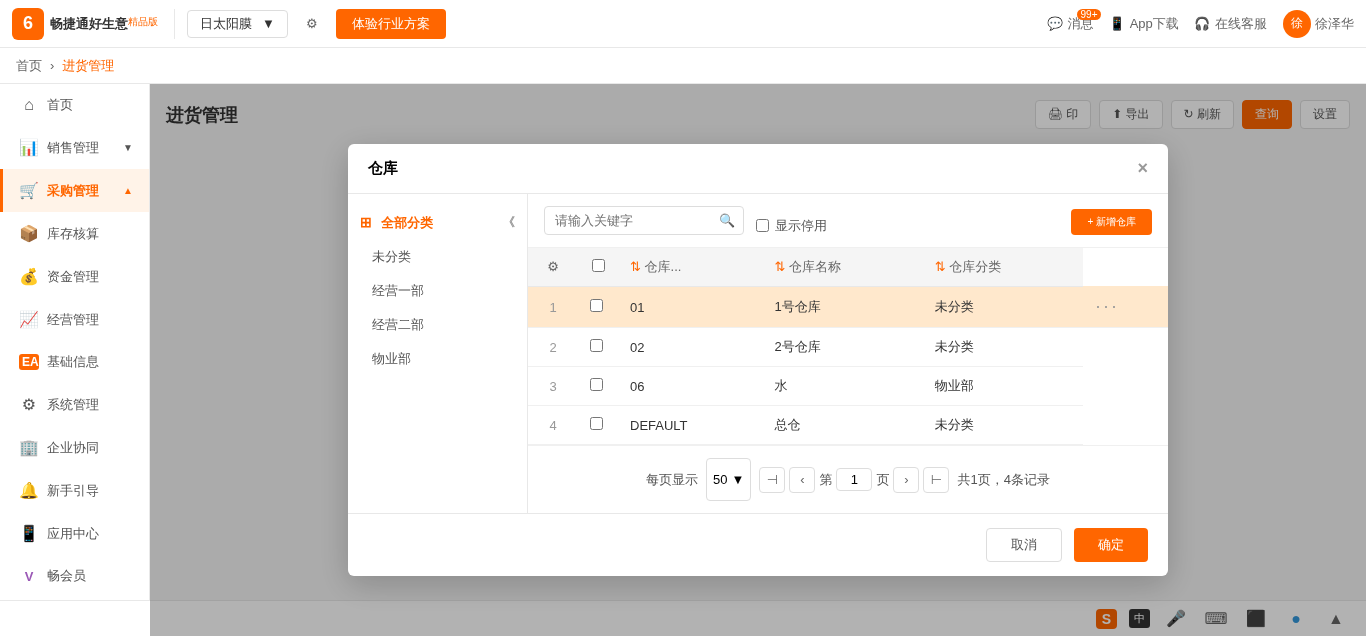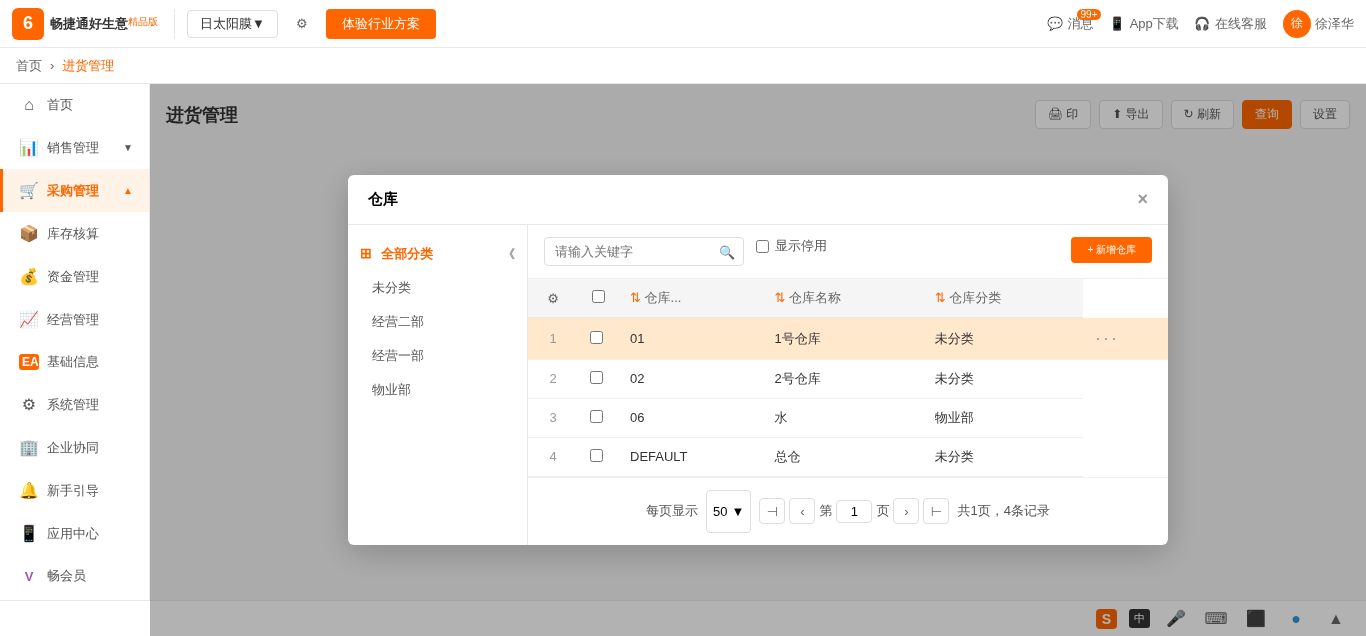--- a/index.html
+++ b/index.html
@@ -10,21 +10,21 @@
       display: flex; align-items: center; height: 48px;
       background: #fff; border-bottom: 1px solid #e8e8e8;
       padding: 0 12px; gap: 8px; position: relative; z-index: 10;
     }
     .logo-area { display: flex; align-items: center; gap: 6px; width: 150px; }
     .logo-icon { width: 32px; height: 32px; background: #f60; border-radius: 6px; display: flex; align-items: center; justify-content: center; color: #fff; font-size: 18px; font-weight: bold; }
     .logo-text { display: flex; flex-direction: row; line-height: 1.2; }
     .logo-title { font-size: 13px; font-weight: bold; color: #333; }
     .logo-sub { font-size: 10px; color: #f60; }
     .nav-divider { width: 1px; height: 30px; background: #e8e8e8; margin: 0 4px; }
-    .nav-select { display: flex; align-items: center; gap: 0; padding: 4px 12px; border: 1px solid #ddd; border-radius: 4px; cursor: pointer; color: #333; background: #fff; }
+    .nav-select { display: flex; align-items: center; gap: 10px; padding: 4px 12px; border: 1px solid #ddd; border-radius: 4px; cursor: pointer; color: #333; background: #fff; }
     .nav-gear { width: 32px; height: 32px; display: flex; align-items: center; justify-content: center; cursor: pointer; color: #666; }
     .trial-btn { background: #f60; color: #fff; border: none; border-radius: 4px; padding: 6px 16px; cursor: pointer; font-size: 13px; }
     .nav-spacer { flex: 1; }
     .nav-actions { display: flex; align-items: center; gap: 16px; color: #666; font-size: 13px; }
     .nav-action-item { display: flex; align-items: center; gap: 4px; cursor: pointer; position: relative; }
     .badge { background: #f60; color: #fff; font-size: 10px; border-radius: 8px; padding: 0 4px; position: absolute; top: -6px; right: -8px; }
     .user-avatar { width: 28px; height: 28px; border-radius: 50%; background: #f60; color: #fff; display: flex; align-items: center; justify-content: center; font-size: 12px; }
 
     
     .breadcrumb-bar {
@@ -89,21 +89,21 @@
     .cat-collapse { color: #999; font-size: 12px; cursor: pointer; }
     .cat-item {
       padding: 8px 12px 8px 24px; cursor: pointer; color: #555; font-size: 13px;
     }
 
     
     .right-panel { flex: 1; display: flex; flex-direction: column; overflow: hidden; }
 
     
     .search-bar {
-      display: flex; align-items: flex-start; padding: 12px 16px; gap: 12px;
+      display: flex; align-items: flex-end; padding: 12px 16px; gap: 12px;
       border-bottom: 1px solid #f0f0f0;
     }
     .search-input-wrap {
       position: relative; flex: 0 0 200px;
     }
     .search-input {
       width: 100%; padding: 6px 30px 6px 10px; border: 1px solid #ddd;
       border-radius: 4px; font-size: 13px; outline: none;
     }
     .search-icon-btn { position: absolute; right: 8px; top: 50%; transform: translateY(-50%); color: #999; cursor: pointer; }
@@ -316,24 +316,24 @@
               <span>
                 <span class="cat-icon">⊞</span>
                 <span>全部分类</span>
               </span>
               <span class="cat-collapse">《</span>
             </div>
             <div class="cat-item">
               <span>未分类</span>
             </div>
             <div class="cat-item">
+              <span>经营一部</span>
+            </div>
+            <div class="cat-item">
               <span>经营二部</span>
-            </div>
-            <div class="cat-item">
-              <span>经营一部</span>
             </div>
             <div class="cat-item">
               <span>物业部</span>
             </div>
           </div>
 
           <div class="right-panel">
 
             <div class="search-bar">
               <div class="search-input-wrap">
@@ -414,20 +414,24 @@
                 <input class="page-input" type="text" value="1" style="">
                 <span class="page-label">页</span>
                 <div class="page-btn">›</div>
                 <div class="page-btn">⊢</div>
               </div>
               <span class="page-info">共1页，4条记录</span>
             </div>
           </div>
         </div>
 
+        <div class="modal-footer">
+          <button class="cancel-btn">取消</button>
+          <button class="confirm-btn">确定</button>
+        </div>
       </div>
     </div>
   </div>
 </div>
 
 <div class="bottom-bar">
   <div class="s-logo">S</div>
   <div class="cn-badge">中</div>
   <div class="bottom-icon">🎤</div>
   <div class="bottom-icon">⌨</div>

